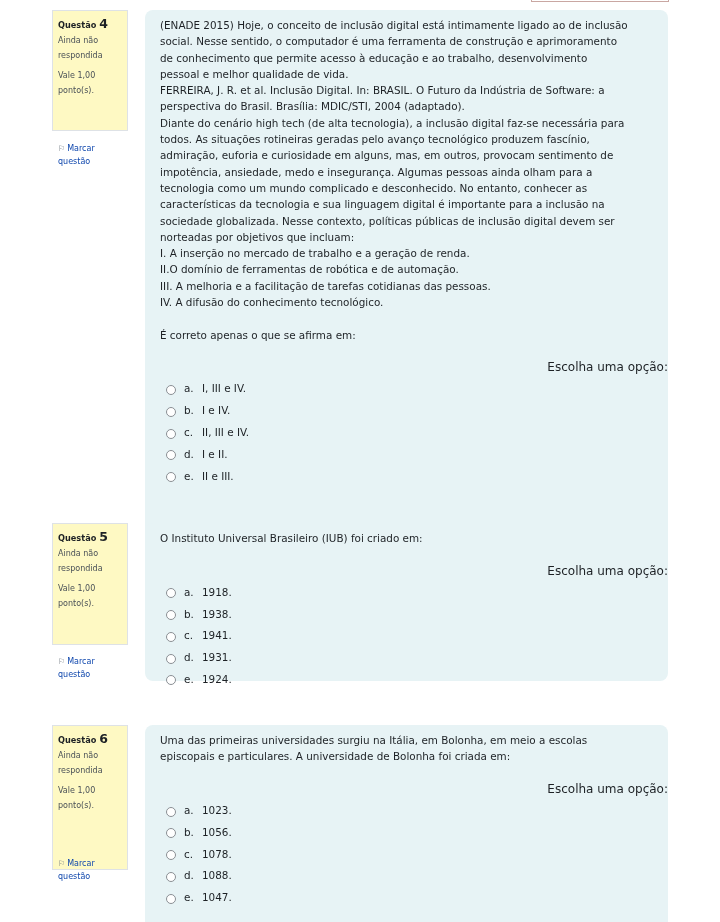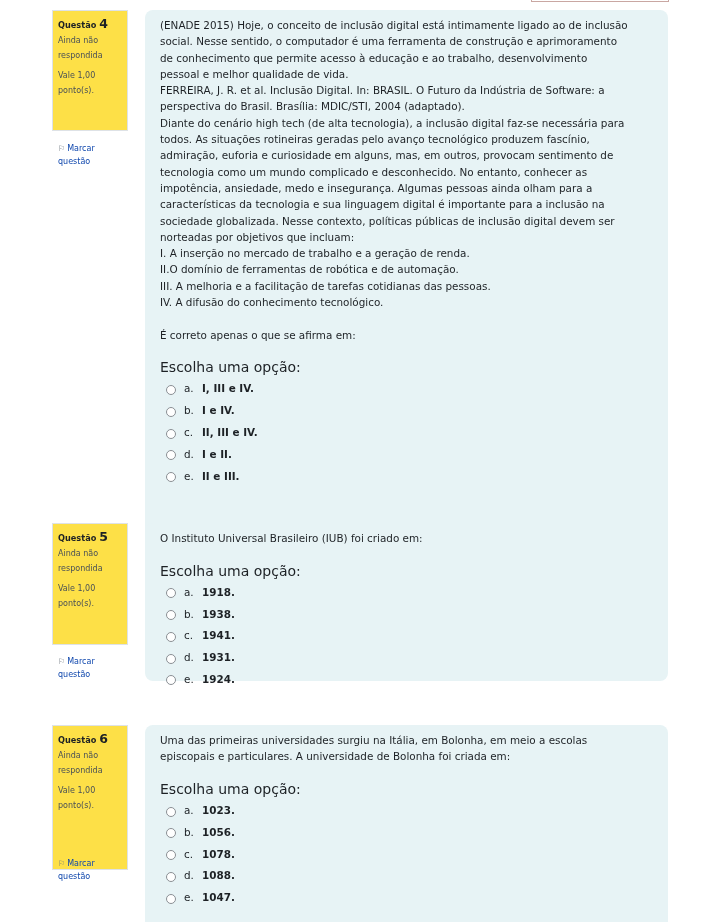--- a/index.html
+++ b/index.html
@@ -12,47 +12,47 @@
   }
   .top-frag {
     position: absolute; left: 531px; top: -6px; width: 136px; height: 7px;
     border: 1px solid #c9a7a2; border-top: none; background: #fff;
   }
   .question {
     position: absolute; left: 52px; width: 616px;
   }
   .info {
     position: absolute; left: 0; top: 0; width: 76px;
-    background: #fde047; border: 1px solid #dee2e6;
+    background: #fef9c3; border: 1px solid #dee2e6;
     padding: 5px 0 5px 5px; box-sizing: border-box;
   }
   .qno { font-size: 8.2px; font-weight: bold; color: #1d2125; margin-bottom: 2px; }
   .qno .num { font-size: 12.5px; }
   .info .state, .info .grade { font-size: 8px; line-height: 15px; color: #495057; margin-bottom: 5px; }
   .info .flag { font-size: 8px; line-height: 13px; color: #0f47ad; cursor: pointer; margin-top: 44px; }
   .flag-icon { display: inline-block; color: #6c757d; font-size: 8px; margin-right: 2px; }
   .content {
     position: absolute; left: 93px; top: 0; width: 523px;
     background: #e7f3f5; border-radius: 8px;
     padding: 7px 0 14px 15px; box-sizing: border-box;
   }
   .qtext p { margin: 0; font-size: 10.4px; line-height: 16.3px; color: #1d2125; }
   .qtext .gap { height: 16.3px; }
-  .prompt { font-size: 14px; line-height: 16.3px; margin-top: 0; }
+  .prompt { font-size: 12px; line-height: 16.3px; margin-top: 0; text-align: right; }
   .answers { margin-top: 2px; }
   .answer {
     display: flex; align-items: center; height: 21.8px;
     font-size: 10.4px; padding-left: 6px; cursor: pointer;
   }
   .radio {
     width: 8px; height: 8px; border: 1px solid #8a8f94; border-radius: 50%;
     background: #fff; margin-right: 8px; margin-top: 3px; flex: 0 0 auto;
   }
   .letter { width: 18px; color: #1d2125; }
-  .atext { color: #1d2125; font-weight: bold; }
+  .atext { color: #1d2125; }
 </style>
 </head>
 <body>
 
 <div class="top-frag"></div>
 
 <div id="questions">
     <div class="question" style="top: 10px;">
       <div class="info" style="height:121px">
         <div class="qno"><span>Questão</span> <span class="num">4</span></div>
@@ -64,22 +64,22 @@
         <div class="qtext">
           <p>(ENADE 2015) Hoje, o conceito de inclusão digital está intimamente ligado ao de inclusão</p>
           <p>social. Nesse sentido, o computador é uma ferramenta de construção e aprimoramento</p>
           <p>de conhecimento que permite acesso à educação e ao trabalho, desenvolvimento</p>
           <p>pessoal e melhor qualidade de vida.</p>
           <p>FERREIRA, J. R. et al. Inclusão Digital. In: BRASIL. O Futuro da Indústria de Software: a</p>
           <p>perspectiva do Brasil. Brasília: MDIC/STI, 2004 (adaptado).</p>
           <p>Diante do cenário high tech (de alta tecnologia), a inclusão digital faz-se necessária para</p>
           <p>todos. As situações rotineiras geradas pelo avanço tecnológico produzem fascínio,</p>
           <p>admiração, euforia e curiosidade em alguns, mas, em outros, provocam sentimento de</p>
+          <p>impotência, ansiedade, medo e insegurança. Algumas pessoas ainda olham para a</p>
           <p>tecnologia como um mundo complicado e desconhecido. No entanto, conhecer as</p>
-          <p>impotência, ansiedade, medo e insegurança. Algumas pessoas ainda olham para a</p>
           <p>características da tecnologia e sua linguagem digital é importante para a inclusão na</p>
           <p>sociedade globalizada. Nesse contexto, políticas públicas de inclusão digital devem ser</p>
           <p>norteadas por objetivos que incluam:</p>
           <p>I. A inserção no mercado de trabalho e a geração de renda.</p>
           <p>II.O domínio de ferramentas de robótica e de automação.</p>
           <p>III. A melhoria e a facilitação de tarefas cotidianas das pessoas.</p>
           <p>IV. A difusão do conhecimento tecnológico.</p>
           <div class="gap"></div>
           <p>É correto apenas o que se afirma em:</p>
           <div class="gap"></div>

